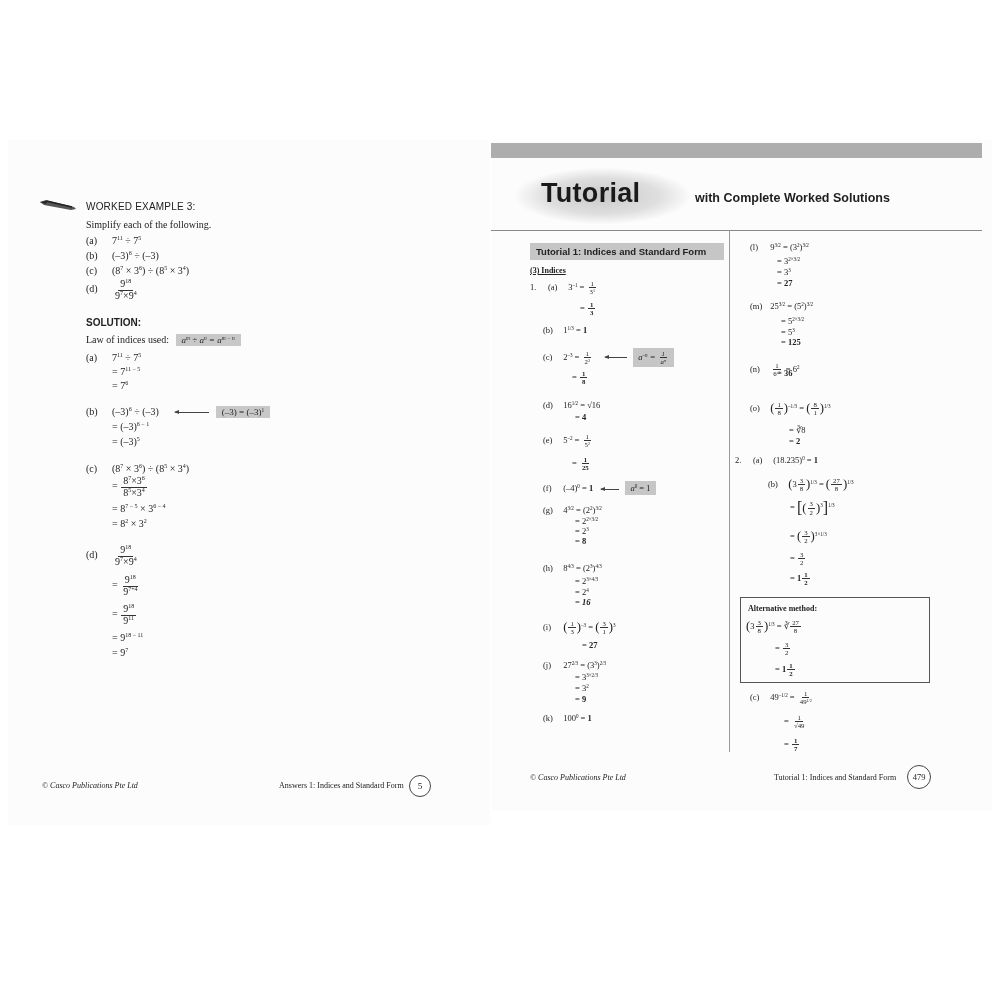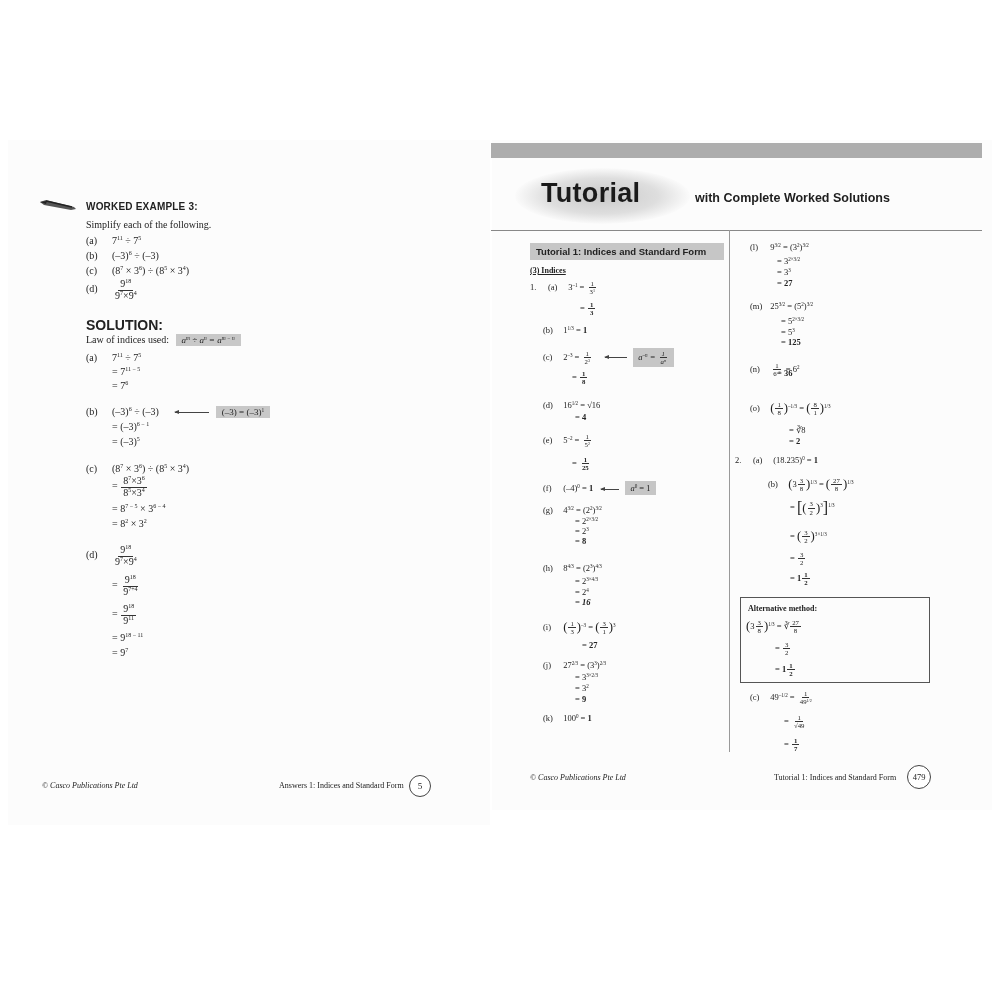--- a/index.html
+++ b/index.html
@@ -19,21 +19,21 @@
     sup { font-size: 60%; vertical-align: 0.6em; line-height: 0; }
     .frac { display: inline-flex; flex-direction: column; align-items: center; vertical-align: middle; line-height: 1.05; margin: 0 1px; }
     .frac .num { border-bottom: 1px solid #333; padding: 0 2px; }
     .frac .den { padding: 0 2px; }
     .frac.small { font-size: 80%; }
     .paren { font-size: 150%; vertical-align: middle; line-height: 1; }
     .brack { font-size: 190%; vertical-align: middle; line-height: 1; }
 
     
     .pen-icon { left: 38px; top: 199px; width: 40px; height: 12px; }
-    .we-title { left: 86px; top: 201px; font-size: 10px; font-weight: bold; letter-spacing: 0.2px; }
+    .we-title { left: 86px; top: 201px; font-size: 10px; font-weight: normal; letter-spacing: 0.2px; }
     .lp-text { font-size: 10px; }
     .row { position: absolute; font-size: 10px; white-space: nowrap; }
     .lbl { display: inline-block; width: 26px; }
     .hl-box { background: #c8c8c8; padding: 1px 6px; font-size: 9px; }
     .arrow-line { display: inline-block; width: 34px; border-top: 1px solid #444; vertical-align: middle; position: relative; margin: 0 4px; }
     .arrow-line::before { content: ""; position: absolute; left: -1px; top: -3px; border-right: 5px solid #444; border-top: 2.5px solid transparent; border-bottom: 2.5px solid transparent; }
 
     .footer { font-size: 8px; position: absolute; }
     .page-circle { position: absolute; border: 1.3px solid #444; border-radius: 50%; display: flex; align-items: center; justify-content: center; font-size: 9px; background: #fff; }
 
@@ -78,21 +78,21 @@
 <div class="row" style="left:86px; top:265px;">
   <span class="lbl">(c)</span>(8<sup>7</sup> × 3<sup>6</sup>) ÷ (8<sup>5</sup> × 3<sup>4</sup>)
 </div>
 <div class="row" style="left:86px; top:279px;">
   <span class="lbl">(d)</span><span class="frac">
       <span class="num">9<sup>18</sup></span>
       <span class="den">9<sup>7</sup>×9<sup>4</sup></span>
     </span>
 </div>
 
-<div class="abs sans bold" style="left:86px; top:317px; font-size:14px;">SOLUTION:</div>
+<div class="abs sans bold" style="left:86px; top:317px; font-size:10px;">SOLUTION:</div>
 <div class="row" style="left:86px; top:334px;">
   <span>Law of indices used:</span>
   <span class="hl-box italic" style="margin-left:4px;">a<sup>m</sup> ÷ a<sup>n</sup> = a<sup>m − n</sup></span>
 </div>
 
 <div class="row" style="left:86px; top:352px;"><span class="lbl">(a)</span>7<sup>11</sup> ÷ 7<sup>5</sup></div>
 <div class="row" style="left:112px; top:366px;">= 7<sup>11 − 5</sup></div>
 <div class="row" style="left:112px; top:380px;">= 7<sup>6</sup></div>
 
 <div class="row" style="left:86px; top:406px;">

